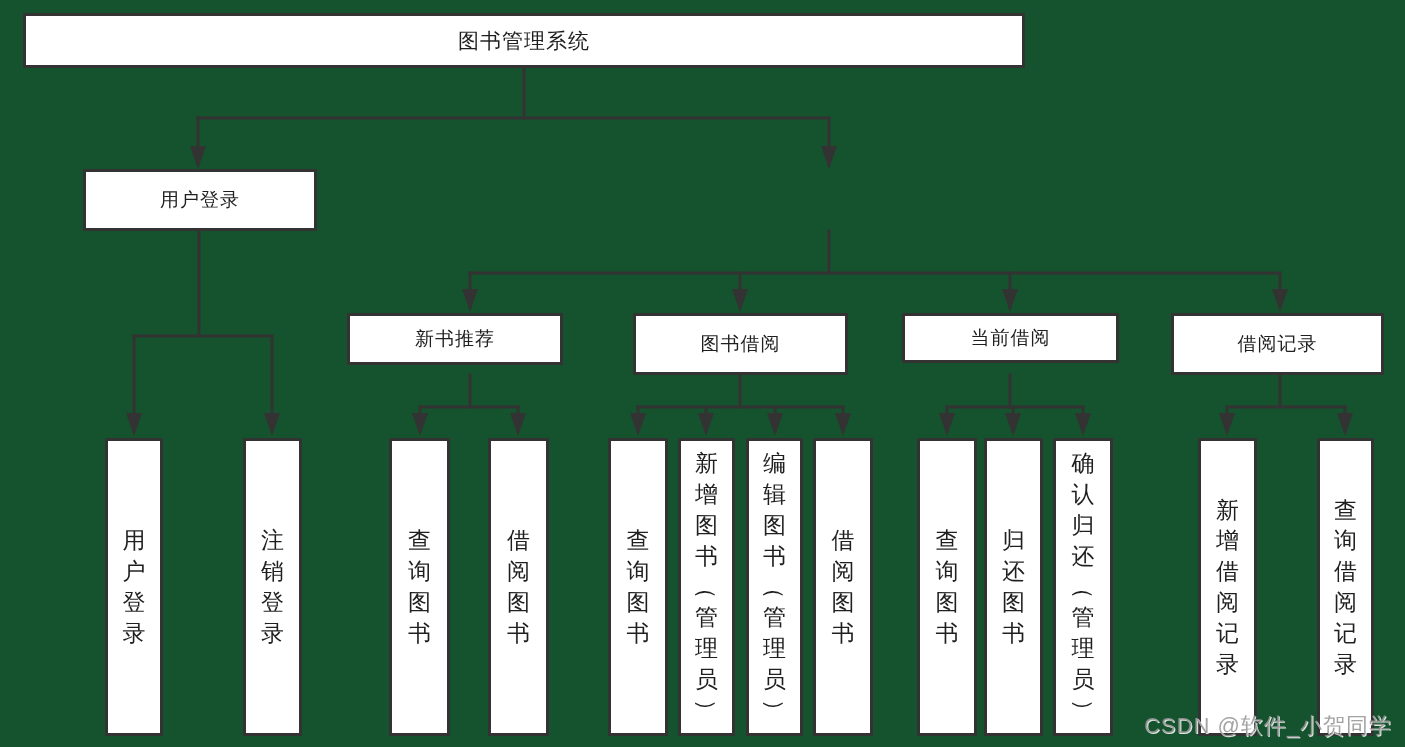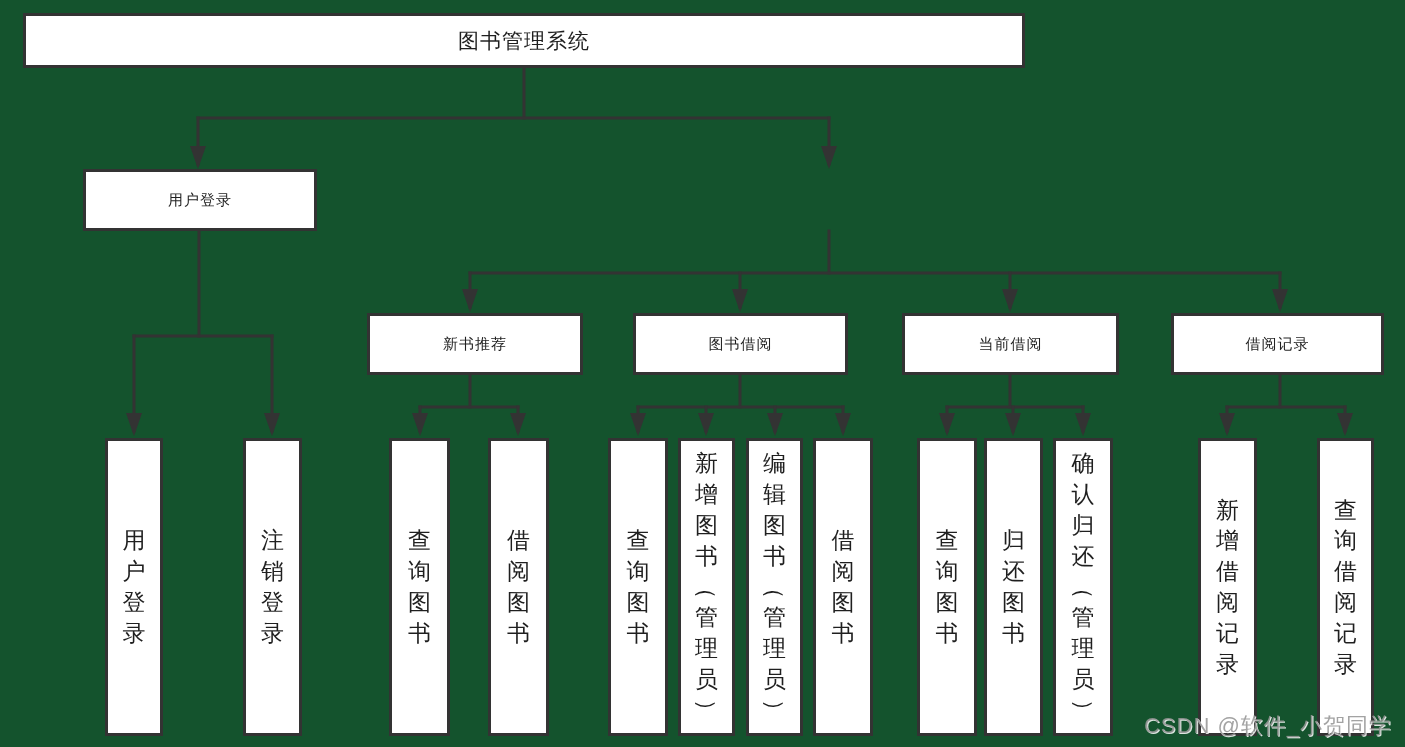--- a/index.html
+++ b/index.html
@@ -14,21 +14,21 @@
   svg.connectors { position:absolute; left:0; top:0; width:1405px; height:747px; }
   .node {
     position:absolute;
     box-sizing:border-box;
     background:#ffffff;
     border:3px solid #333333;
     display:flex; align-items:center; justify-content:center;
     z-index:2;
   }
   .node .hlabel {
-    font-size:15px;
+    font-size:19px;
     letter-spacing:1px;
     white-space:nowrap;
     color:#1f1f1f;
   }
   .root .hlabel { font-size:21px; }
   .vtext {
     display:flex; flex-direction:column;
     align-items:center; justify-content:center;
     width:100%; height:100%;
     gap:6px;
@@ -114,27 +114,27 @@
   </svg>
 
   <div class="node root" style="left:23px; top:13px; width:1002px; height:55px;">
     <span class="hlabel">图书管理系统</span>
   </div>
 
   <div class="node" style="left:83px; top:169px; width:234px; height:62px;">
     <span class="hlabel">用户登录</span>
   </div>
 
-  <div class="node" style="left:367px; top:313px; width:216px; height:62px;font-family:Liberation Serif, serif;">
+  <div class="node" style="left:347px; top:313px; width:216px; height:52px;font-family:Liberation Serif, serif;">
     <span class="hlabel">新书推荐</span>
   </div>
   <div class="node" style="left:633px; top:313px; width:215px; height:62px;">
     <span class="hlabel">图书借阅</span>
   </div>
-  <div class="node" style="left:902px; top:313px; width:217px; height:62px;">
+  <div class="node" style="left:902px; top:313px; width:217px; height:50px;">
     <span class="hlabel">当前借阅</span>
   </div>
   <div class="node" style="left:1171px; top:313px; width:213px; height:62px;">
     <span class="hlabel">借阅记录</span>
   </div>
 
   <div class="node" style="left:105px; top:438px; width:58px; height:298px;">
     <span class="vtext">
         <span class="vchar">用</span>
         <span class="vchar">户</span>

